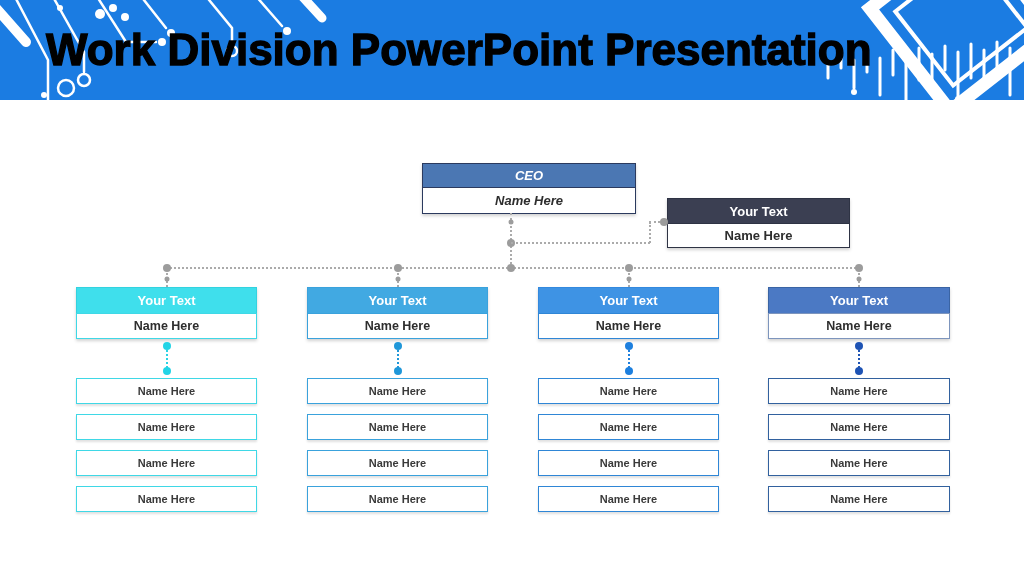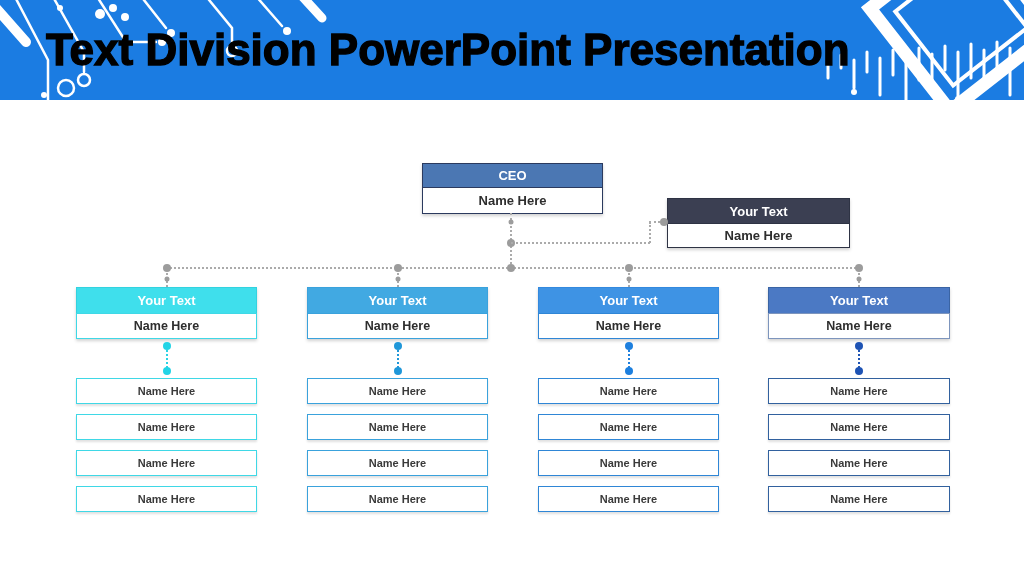--- a/index.html
+++ b/index.html
@@ -116,24 +116,24 @@
         <line x1="174" y1="50" x2="174" y2="88"></line>
         <line x1="187" y1="42" x2="187" y2="72"></line>
         <line x1="200" y1="48" x2="200" y2="95"></line>
       </g>
       <g fill="#ffffff" stroke="none">
         <circle cx="44" cy="92" r="3"></circle>
         <circle cx="96" cy="103" r="3"></circle>
         <circle cx="148" cy="99" r="3"></circle>
       </g>
     </svg>
-    <div class="slide-title">Text Division PowerPoint Presentation</div>
-  </div>
-
-  <div class="obox ceo-box" style="left:422px;top:163px;width:181px;">
+    <div class="slide-title">Work Division PowerPoint Presentation</div>
+  </div>
+
+  <div class="obox ceo-box" style="left:422px;top:163px;width:214px;font-style:italic;">
     <div class="head">
         <span>CEO</span>
       </div>
     <div class="bodyrow">
         <span>Name Here</span>
       </div>
   </div>
 
   <div class="obox asst-box" style="left:667px;top:198px;width:183px;">
     <div class="head">

